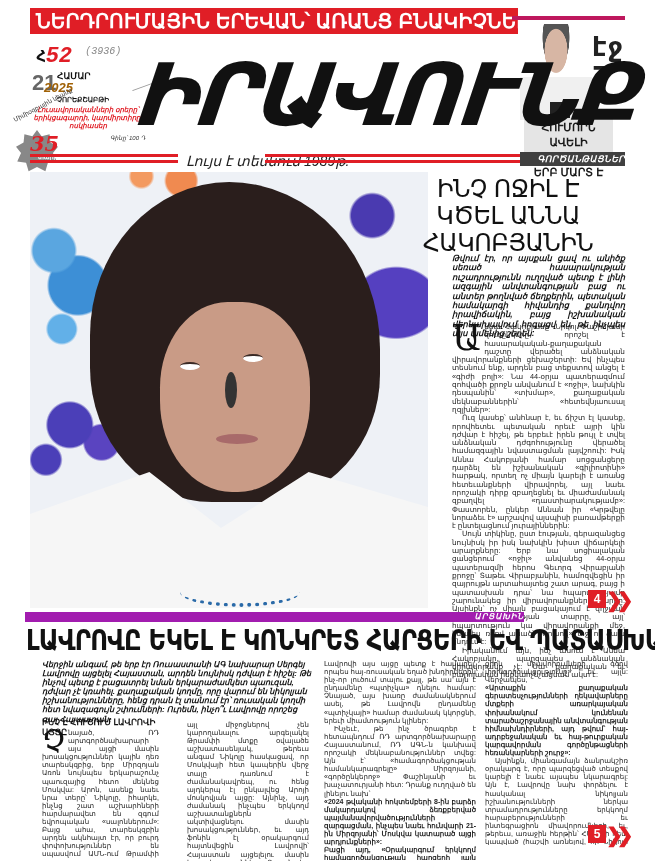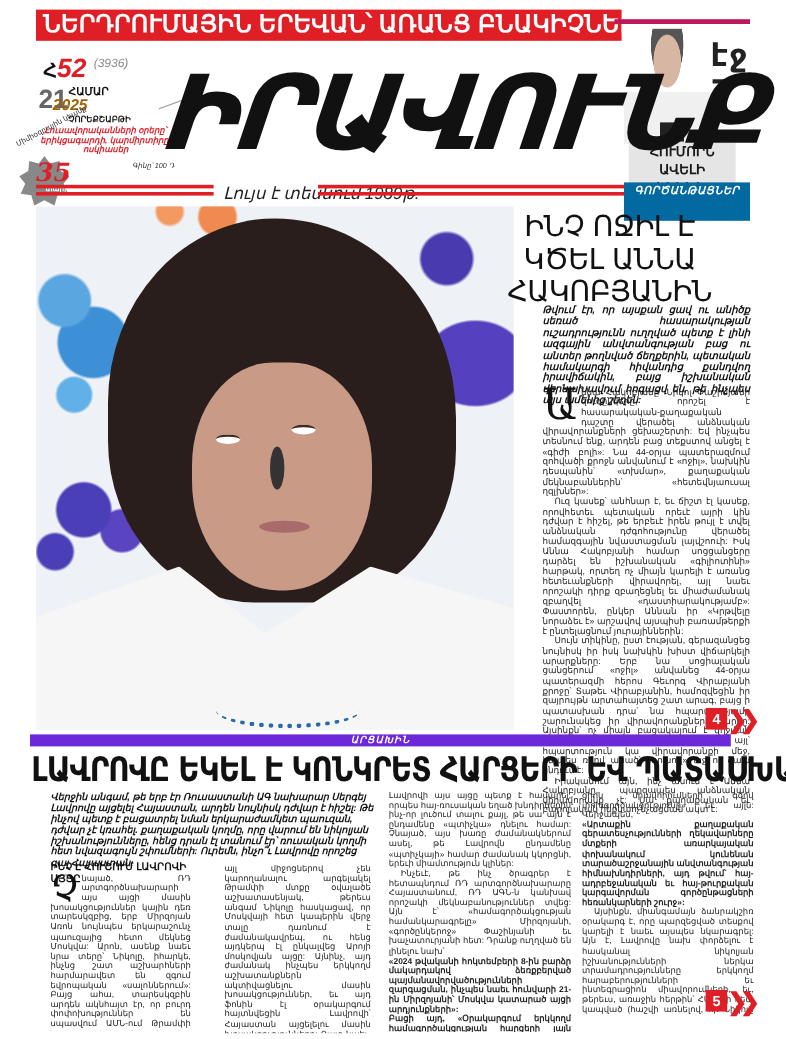--- a/index.html
+++ b/index.html
@@ -8,42 +8,42 @@
 
   .top-banner { position: absolute; left: 30px; top: 8px; width: 488px; height: 26px; background: #e01e26; color: #fff; font-family: "Liberation Sans", sans-serif; font-weight: bold; font-size: 20px; line-height: 26px; padding-left: 6px; white-space: nowrap; overflow: hidden; letter-spacing: 0.2px; }
 
   .promo { position: absolute; left: 512px; top: 16px; width: 113px; height: 148px; border-top: 4px solid #be185d; }
   .promo-photo { position: absolute; left: 8px; top: 4px; width: 72px; height: 96px; background: radial-gradient(ellipse at 50% 28%, #d7b6a4 0 22%, transparent 23%), radial-gradient(ellipse at 50% 14%, #555 0 26%, transparent 27%), linear-gradient(#fff 0 55%, #f0f0f0 55%); }
   .promo-photo .shirt-print { position: absolute; left: 30px; top: 78px; width: 20px; height: 18px; background: #222; }
   .promo-page { position: absolute; left: 80px; top: 12px; font-size: 26px; font-weight: bold; color: #222; font-family: "DejaVu Sans", sans-serif; letter-spacing: 1px; }
   .promo-caption { position: absolute; left: 12px; top: 98px; width: 89px; height: 48px; background: #e5e5e5; color: #1a1a1a; font-weight: bold; font-size: 11px; line-height: 15px; text-align: center; padding-top: 2px; }
 
   .issue-box { position: absolute; left: 30px; top: 44px; width: 120px; }
-  .issue-num { position: absolute; left: 6px; top: 0; font-size: 22px; font-weight: bold; color: #e01e26; font-family: Liberation Sans, sans-serif; font-style: italic; white-space: nowrap; }
+  .issue-num { position: absolute; left: 6px; top: 0; font-size: 22px; font-weight: bold; color: #e01e26; font-family: Liberation Mono, monospace; font-style: italic; white-space: nowrap; }
   .issue-num .prefix { color: #111; font-size: 16px; font-style: normal; }
   .issue-num .sub { font-size: 10px; color: #888; font-weight: normal; vertical-align: super; }
   .issue-day { position: absolute; left: 2px; top: 26px; font-size: 22px; font-weight: bold; color: #666; }
   .issue-month { position: absolute; left: 27px; top: 27px; font-size: 9px; font-weight: bold; color: #111; }
   .issue-year { position: absolute; left: 14px; top: 36px; font-size: 13px; font-weight: bold; color: #a16207; font-style: italic; }
   .issue-weekday { position: absolute; left: 27px; top: 52px; font-size: 7px; font-weight: bold; color: #111; }
   .issue-slogan { position: absolute; left: 3px; top: 62px; width: 110px; font-size: 7px; font-weight: bold; font-style: italic; color: #e01e26; text-align: center; line-height: 8px; }
   .issue-price { position: absolute; left: 80px; top: 90px; font-size: 6px; color: #333; font-style: italic; }
   .badge35 { position: absolute; left: 16px; top: 130px; width: 42px; height: 42px; background: #888; clip-path: polygon(50% 0%, 61% 15%, 80% 10%, 82% 30%, 100% 40%, 88% 55%, 97% 75%, 76% 78%, 70% 98%, 50% 88%, 30% 98%, 24% 78%, 3% 75%, 12% 55%, 0% 40%, 18% 30%, 20% 10%, 39% 15%); }
   .badge35-num { position: absolute; left: 30px; top: 131px; font-family: "DejaVu Serif", serif; font-style: italic; font-size: 21px; color: #e01e26; font-weight: bold; }
   .badge35-label { position: absolute; left: 38px; top: 153px; font-size: 6px; color: #fff; font-weight: bold; }
   .badge-arc { position: absolute; left: 10px; top: 101px; font-size: 6px; color: #333; transform: rotate(-28deg); }
 
   .masthead { position: absolute; left: 140px; top: 40px; width: 360px; height: 110px; font-family: "DejaVu Sans", sans-serif; font-weight: bold; font-style: italic; font-size: 86px; line-height: 110px; letter-spacing: -4px; color: #111; transform: skewX(-8deg); white-space: nowrap; }
   .mast-bird { position: absolute; left: 134px; top: 86px; width: 22px; height: 14px; border-top: 1px solid #999; transform: rotate(-20deg); }
 
   .rule-bar { position: absolute; top: 154px; height: 9px; border-top: 3px solid #e01e26; border-bottom: 3px solid #e01e26; }
   .rule-bar.left { left: 30px; width: 148px; }
   .rule-bar.right { left: 265px; width: 255px; }
   .founded { position: absolute; left: 186px; top: 153px; font-size: 14px; font-style: italic; color: #222; }
-  .opinions-tag { position: absolute; left: 520px; top: 152px; width: 105px; height: 32px; background: #0369a1; color: #fff; font-size: 9px; font-weight: bold; font-style: italic; text-align: center; line-height: 14px; letter-spacing: 0.5px; }
+  .opinions-tag { position: absolute; left: 520px; top: 152px; width: 105px; height: 14px; background: #404040; color: #fff; font-size: 9px; font-weight: bold; font-style: italic; text-align: right; line-height: 14px; letter-spacing: 0.5px; }
 
   .main-photo { position: absolute; left: 30px; top: 172px; width: 398px; height: 436px; overflow: hidden;
     background:
       radial-gradient(circle at 6% 18%, #5aa6e0 0 4%, transparent 4.5%),
       radial-gradient(circle at 12% 26%, #3d8fd6 0 6%, transparent 6.5%),
       radial-gradient(circle at 8% 36%, #62b0e8 0 3%, transparent 3.5%),
       radial-gradient(circle at 10% 58%, #4b3fb8 0 5%, transparent 5.5%),
       radial-gradient(circle at 18% 62%, #5a44c0 0 4%, transparent 4.5%),
       radial-gradient(circle at 4% 66%, #4b3fb8 0 3%, transparent 3.5%),
       radial-gradient(circle at 86% 10%, #4a3ab0 0 4%, transparent 4.5%),
@@ -63,21 +63,21 @@
   .lead-headline { position: absolute; left: 410px; top: 176px; width: 196px; font-family: "DejaVu Sans", sans-serif; font-weight: normal; font-size: 24px; line-height: 27px; text-align: center; color: #111; letter-spacing: -0.5px; }
   .lead-deck { position: absolute; left: 452px; top: 254px; width: 173px; font-size: 8.3px; line-height: 9.4px; font-weight: bold; font-style: italic; color: #111; text-align: justify; }
   .lead-body { position: absolute; left: 452px; top: 323px; width: 173px; font-size: 7.3px; line-height: 8.3px; color: #222; text-align: justify; font-family: "Liberation Sans", sans-serif; }
   .lead-body .dropcap { float: left; font-family: "DejaVu Serif", serif; font-size: 36px; line-height: 30px; margin-right: 3px; color: #111; }
   .lead-body p { text-indent: 10px; }
   .lead-body p.first { text-indent: 0; }
   .continue { position: absolute; width: 40px; height: 20px; }
   .continue .num { position: absolute; left: 0; top: 0; width: 18px; height: 18px; background: #e01e26; color: #fff; font-weight: bold; font-size: 12px; line-height: 18px; text-align: center; }
   .continue .arrows { position: absolute; left: 18px; top: -2px; color: #e01e26; font-weight: bold; font-size: 20px; letter-spacing: -6px; }
 
-  .section-bar { position: absolute; left: 25px; top: 612px; width: 584px; height: 10px; background: #6d28d9; color: #fff; font-size: 8px; font-weight: bold; font-style: italic; text-align: center; line-height: 10px; letter-spacing: 1px; }
+  .section-bar { position: absolute; left: 25px; top: 612px; width: 499px; height: 10px; background: #a21caf; color: #fff; font-size: 8px; font-weight: bold; font-style: italic; text-align: right; line-height: 10px; letter-spacing: 1px; }
   .second-headline { position: absolute; left: 26px; top: 624px; width: 602px; font-family: "DejaVu Sans", sans-serif; font-weight: bold; font-size: 24.5px; line-height: 30px; color: #111; white-space: nowrap; letter-spacing: -0.8px; transform: scaleY(1.15); transform-origin: top left; }
 
   .col { position: absolute; font-size: 7px; line-height: 8.1px; color: #222; text-align: justify; }
   .col p { text-indent: 10px; }
   .deck2 { position: absolute; left: 42px; top: 660px; width: 270px; font-size: 8px; line-height: 9.1px; font-weight: bold; font-style: italic; color: #111; }
   .subhead2 { position: absolute; left: 42px; top: 717px; width: 120px; font-size: 8.5px; font-weight: bold; color: #111; }
   .dropcap2 { float: left; font-family: "DejaVu Serif", serif; font-size: 30px; line-height: 24px; margin-right: 2px; color: #111; }
   .bold { font-weight: bold; }
 </style>
 </head>

